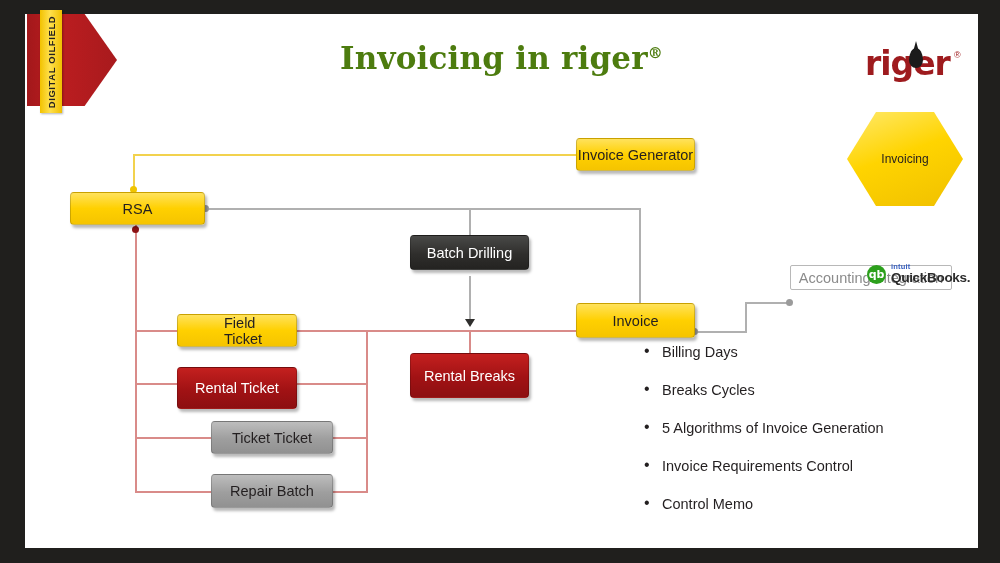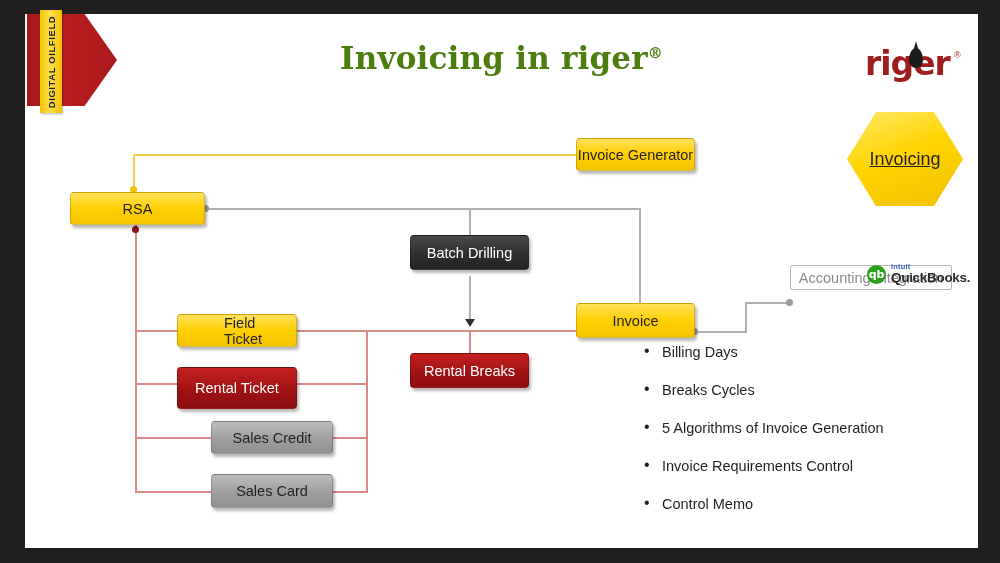--- a/index.html
+++ b/index.html
@@ -37,21 +37,21 @@
   .logo .drop:after{content:"";position:absolute;left:4px;top:-7px;width:6px;height:11px;
     background:#1b1b1b;clip-path:polygon(50% 0,100% 100%,0 100%);}
   .logo .reg{position:absolute;left:89px;top:8px;font-size:9px;color:#9e1b1e;}
 
   
   .hex{position:absolute;left:822px;top:98px;width:116px;height:94px;
     background:linear-gradient(160deg,#ffe96b 0%,#ffd400 45%,#f0c000 100%);
     clip-path:polygon(25% 0,75% 0,100% 50%,75% 100%,25% 100%,0 50%);
     filter:drop-shadow(2px 3px 3px rgba(0,0,0,.3));}
   .hex span{display:block;width:100%;text-align:center;line-height:94px;
-    font-size:18px;color:#241f1e;text-decoration:underline;}
+    font-size:12px;color:#241f1e;}
 
   
   .node{position:absolute;border-radius:4px;display:flex;align-items:center;
     justify-content:center;font-size:14.5px;box-shadow:2px 3px 3px rgba(0,0,0,.28);
     border:1px solid rgba(0,0,0,.18);box-sizing:border-box;}
   .node.yellow{background:linear-gradient(180deg,#ffe25c 0%,#ffd000 50%,#f5c400 100%);
     color:#231f20;}
   .node.red{background:linear-gradient(180deg,#c4201f 0%,#a11214 55%,#8d0f11 100%);
     color:#ffffff;}
   .node.dark{background:linear-gradient(180deg,#494947 0%,#2f2e2c 55%,#242321 100%);
@@ -178,28 +178,28 @@
 
     <div class="node yellow" style="left:152px;top:300px;width:120px;height:33px;padding-left:46px;">
       <span>Field Ticket</span>
     </div>
 
     <div class="node red" style="left:152px;top:353px;width:120px;height:42px;">
       <span>Rental Ticket</span>
     </div>
 
     <div class="node grey" style="left:186px;top:407px;width:122px;height:33px;">
-      <span>Sales Credit</span>
+      <span>Ticket Ticket</span>
     </div>
 
     <div class="node grey" style="left:186px;top:460px;width:122px;height:34px;">
-      <span>Sales Card</span>
-    </div>
-
-    <div class="node red" style="left:385px;top:339px;width:119px;height:35px;">
+      <span>Repair Batch</span>
+    </div>
+
+    <div class="node red" style="left:385px;top:339px;width:119px;height:45px;">
       <span>Rental Breaks</span>
     </div>
 
     <div class="node yellow" style="left:551px;top:289px;width:119px;height:35px;">
       <span>Invoice</span>
     </div>
 
     <div class="node plain" style="left:765px;top:251px;width:162px;height:25px;">
       <span>Accounting Integration</span>
     </div>

